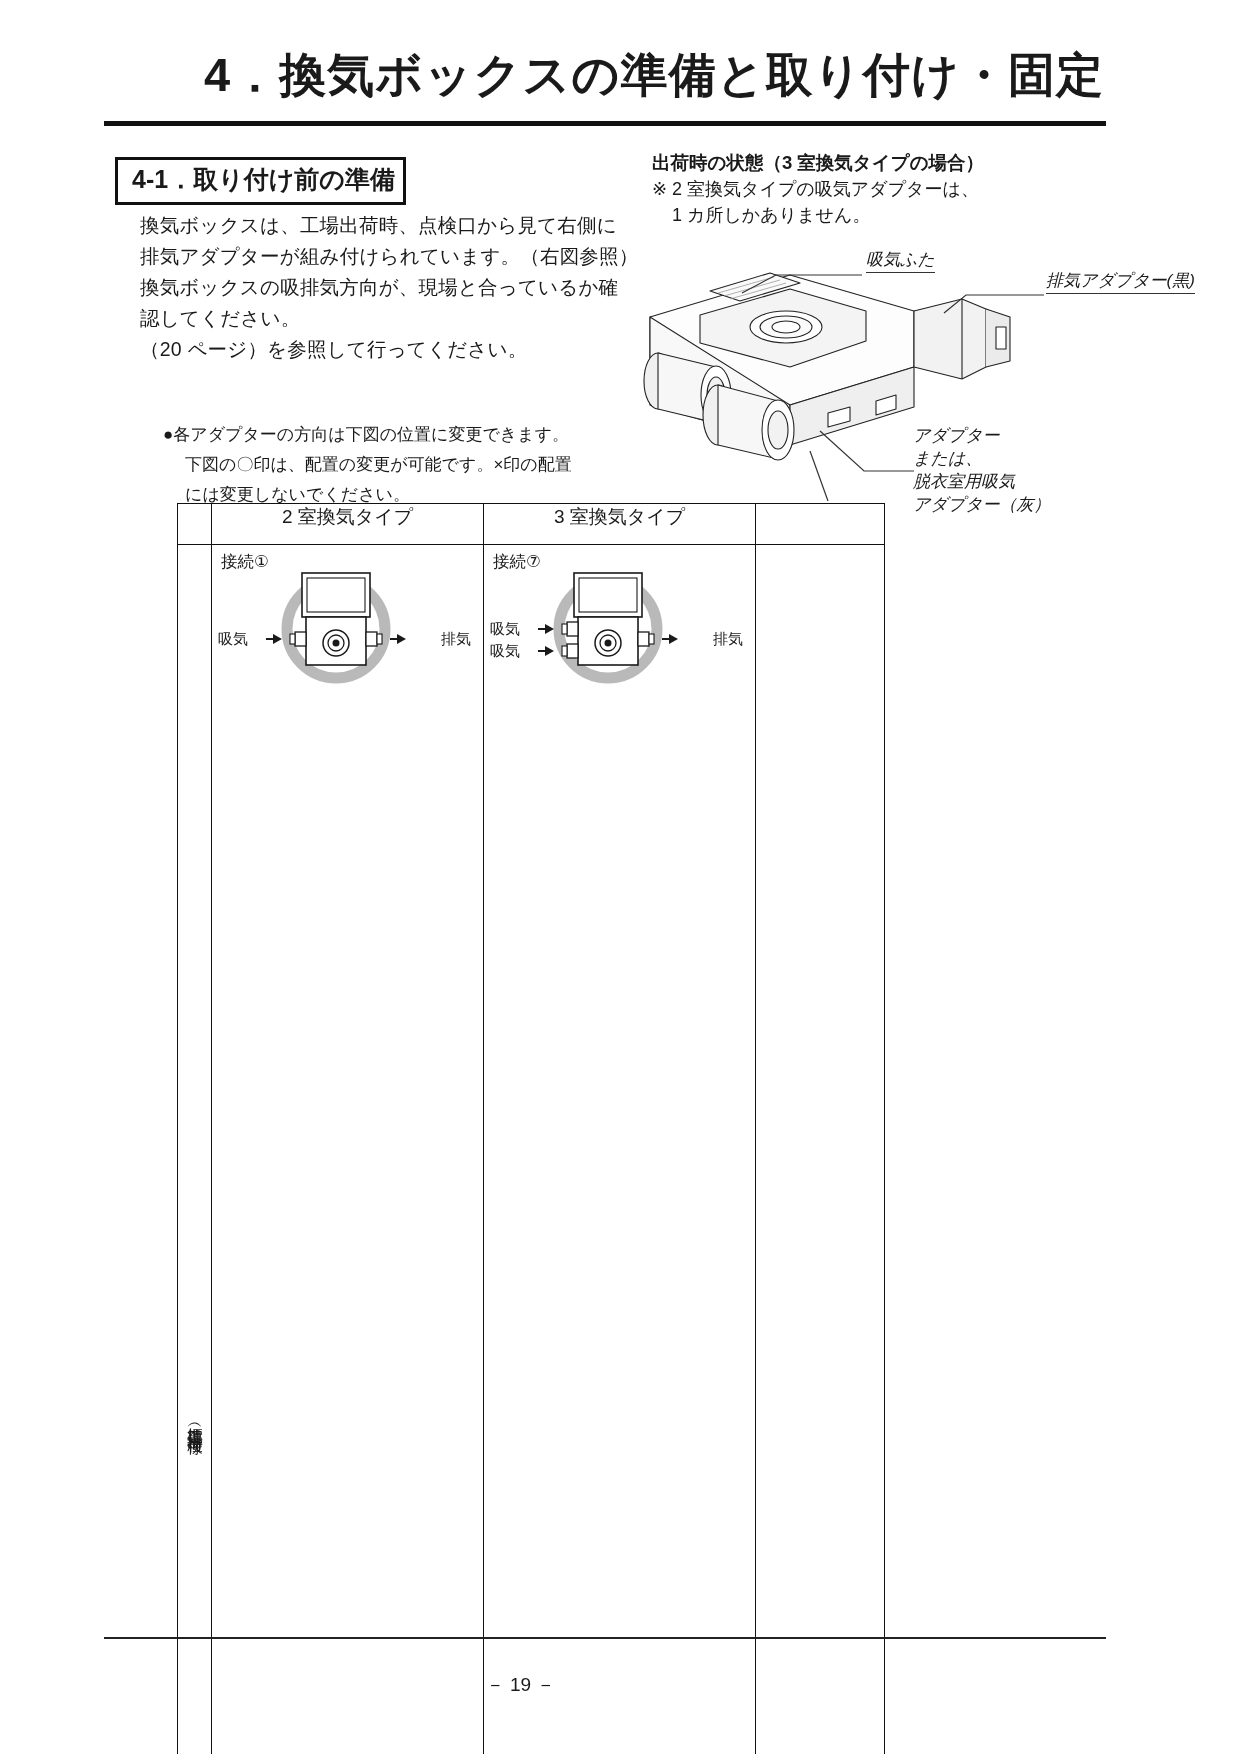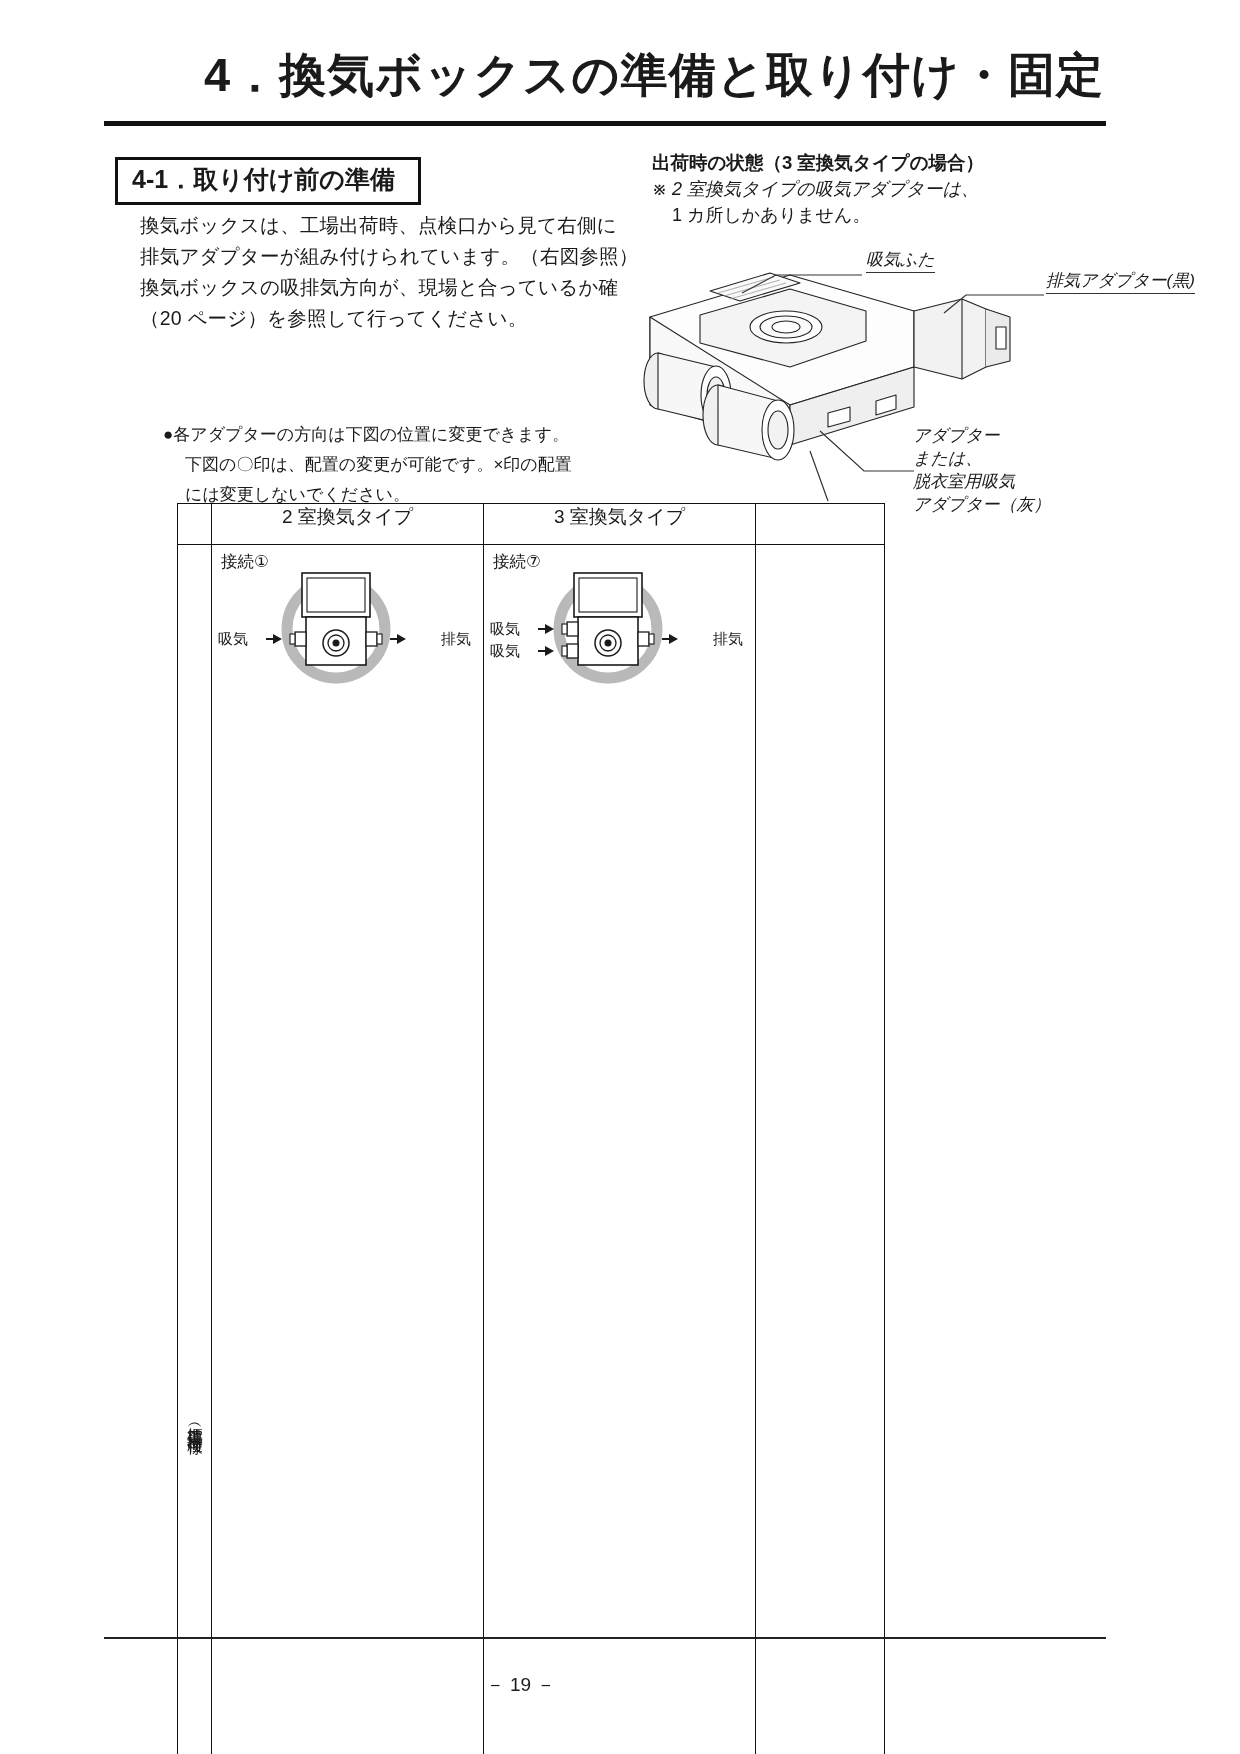--- a/index.html
+++ b/index.html
@@ -16,35 +16,35 @@
     font-size:47px;font-weight:bold;letter-spacing:1px;
     line-height:1.15;white-space:nowrap;text-align:right;
   }
   .title-rule{
     position:absolute;left:104px;top:121px;width:1002px;height:5px;background:#111;
   }
 
   
   .sec-box{
     position:absolute;left:115px;top:157px;
-    border:3px solid #111;padding:3px 23px 6px 14px;
+    border:3px solid #111;padding:3px 8px 6px 14px;
   }
   .sec-box .sec-text{font-size:25px;font-weight:bold;white-space:nowrap;}
 
   
   .body-text{
     position:absolute;left:140px;top:210px;width:500px;
     font-size:19.5px;line-height:31px;letter-spacing:.2px;
   }
   .body-text div{white-space:nowrap;}
 
   
   .right-cap{position:absolute;left:630px;top:150px;width:470px;font-size:18px;line-height:26px;margin-left:22px;}
   .right-cap .bold{font-weight:bold;font-size:18.5px;white-space:nowrap;}
-  .right-cap .note{white-space:nowrap;font-style:italic;}
+  .right-cap .note{white-space:nowrap;}
   .right-cap .note2{padding-left:20px;white-space:nowrap;}
   .lbl{position:absolute;font-size:17px;line-height:23px;white-space:nowrap;font-style:italic;}
   .lbl.u{border-bottom:1.5px solid #333;padding-bottom:1px;}
 
   
   .bullet{
     position:absolute;left:163px;top:420px;width:520px;
     font-size:17px;line-height:30px;
   }
   .bullet .b1{text-indent:0;white-space:nowrap;}
@@ -87,20 +87,21 @@
   <div class="title-rule"></div>
 
   <div class="sec-box">
     <div class="sec-text">4-1．取り付け前の準備</div>
   </div>
 
   <div class="body-text">
     <div>換気ボックスは、工場出荷時、点検口から見て右側に</div>
     <div>排気アダプターが組み付けられています。（右図参照）</div>
     <div>換気ボックスの吸排気方向が、現場と合っているか確</div>
+    <div>認してください。</div>
     <div>（20 ページ）を参照して行ってください。</div>
   </div>
 
   <div class="right-cap">
     <div class="bold">出荷時の状態（3 室換気タイプの場合）</div>
     <div class="note">※ 2 室換気タイプの吸気アダプターは、</div>
     <div class="note2">1 カ所しかありません。</div>
   </div>
 
   <div style="position:absolute;left:614px;top:255px;width:480px;height:265px;">

